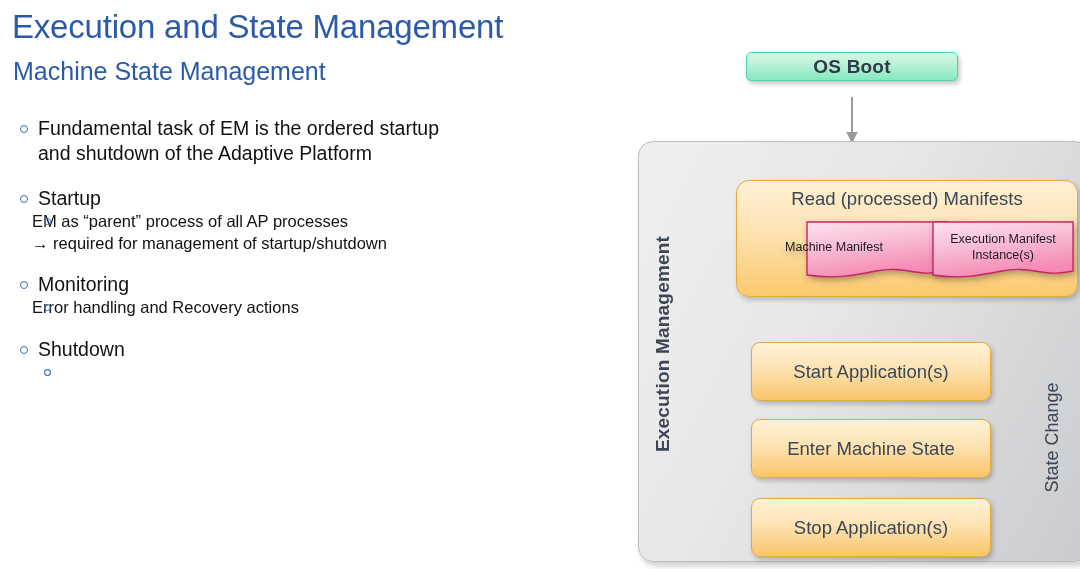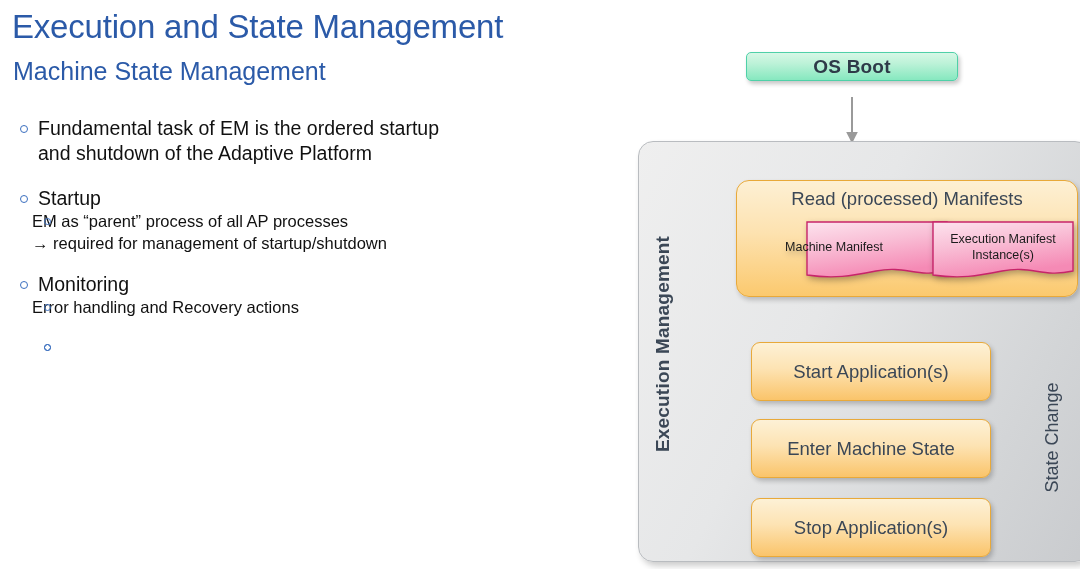--- a/index.html
+++ b/index.html
@@ -298,20 +298,24 @@
       <span class="bullet-text">Monitoring</span>
     </div>
 
     <div class="bullet-row lvl2">
       <span class="marker"></span>
       <span class="bullet-text">Error handling and Recovery actions</span>
     </div>
 
     <div class="gap-md"></div>
 
+    <div class="bullet-row lvl1">
+      <span class="marker"></span>
+      <span class="bullet-text">Shutdown</span>
+    </div>
 
     <div class="bullet-row lvl2">
       <span class="marker"></span>
     </div>
 
     <div class="bullet-row lvl2">
       <span class="marker"></span>
     </div>
 
   </div>

